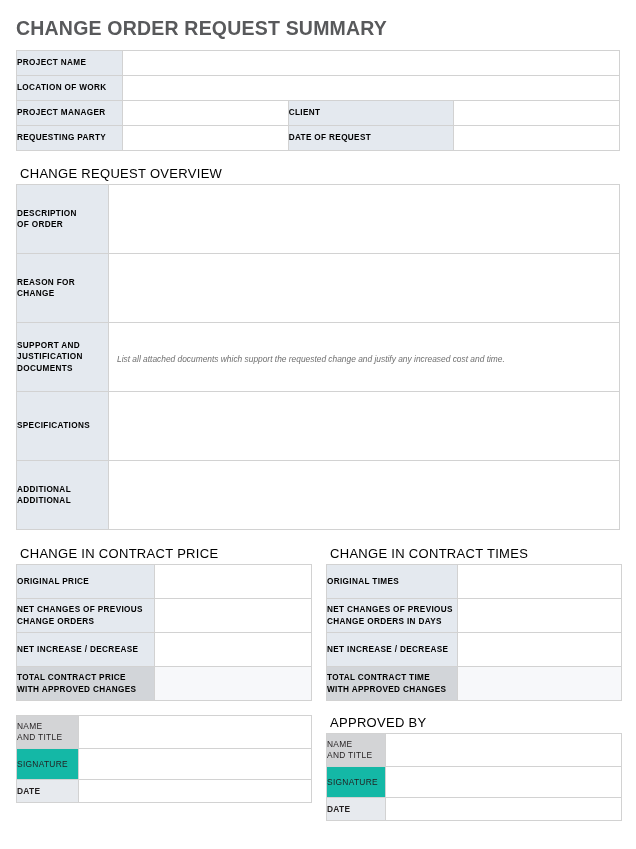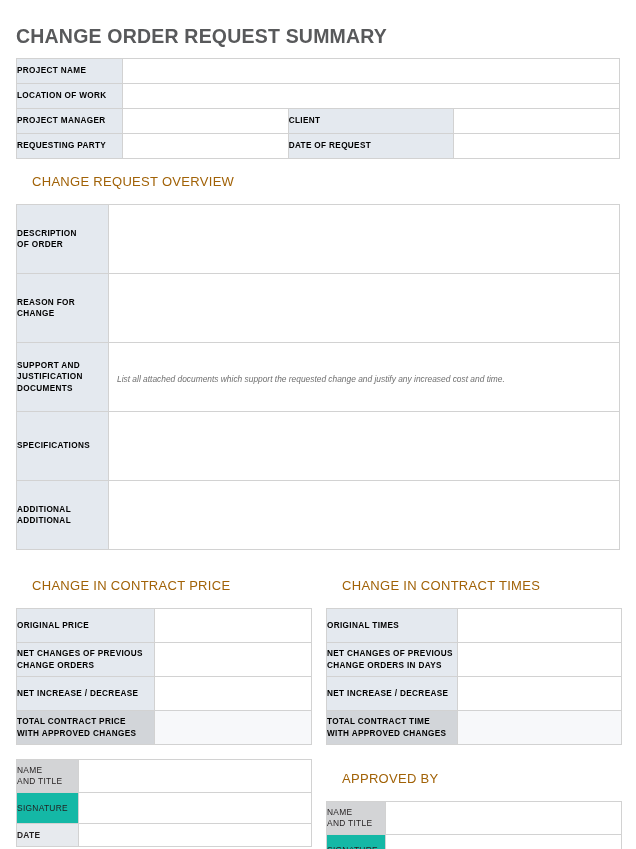--- a/index.html
+++ b/index.html
@@ -13,43 +13,43 @@
     font-family: "Liberation Sans", sans-serif;
     color: #000000;
     overflow: hidden;
   }
 
   .page {
     position: relative;
     width: 636px;
     height: 662px;
     box-sizing: border-box;
-    padding: 8px 16px;
+    padding: 0 16px;
   }
 
   
   .doc-title {
     font-size: 19.5px;
     font-weight: bold;
     color: #58595b;
     letter-spacing: 0.2px;
     padding-top: 16px;
     padding-bottom: 0;
     line-height: 24px;
     white-space: nowrap;
   }
 
   
   .section-heading {
     font-size: 13px;
     font-weight: normal;
-    color: #a16207;
+    color: #000000;
     letter-spacing: 0.3px;
     line-height: 15px;
-    margin: 12px;
+    margin: 0;
     padding: 0 0 3px 4px;
     white-space: nowrap;
   }
 
   
   .tbl {
     width: 100%;
     border-collapse: collapse;
     table-layout: fixed;
     border: 1px solid #c8c8c8;

